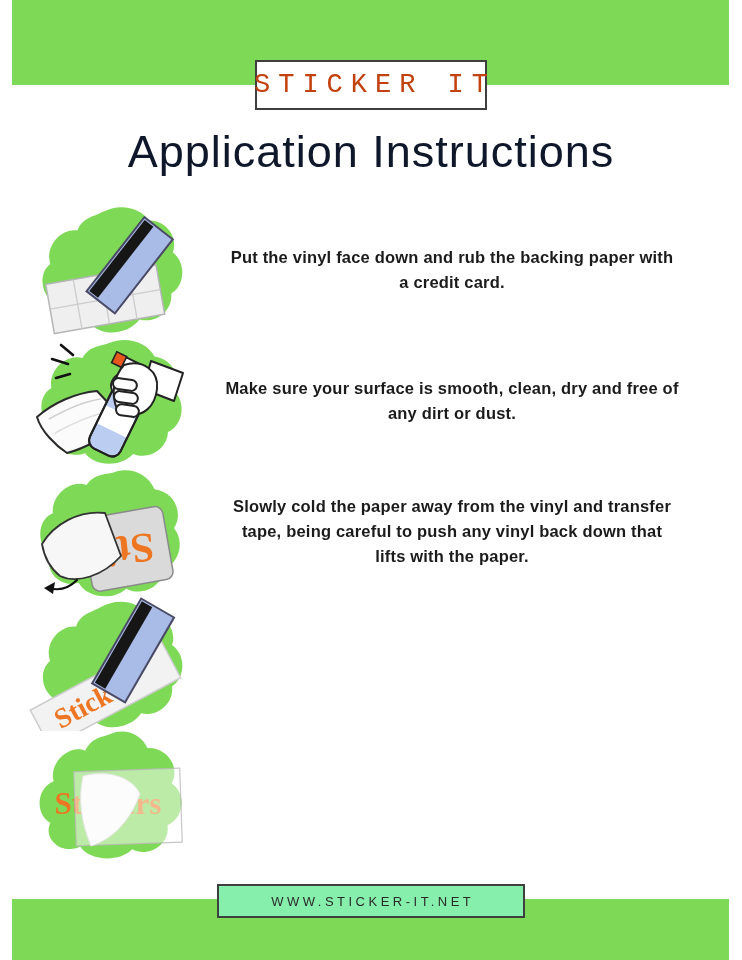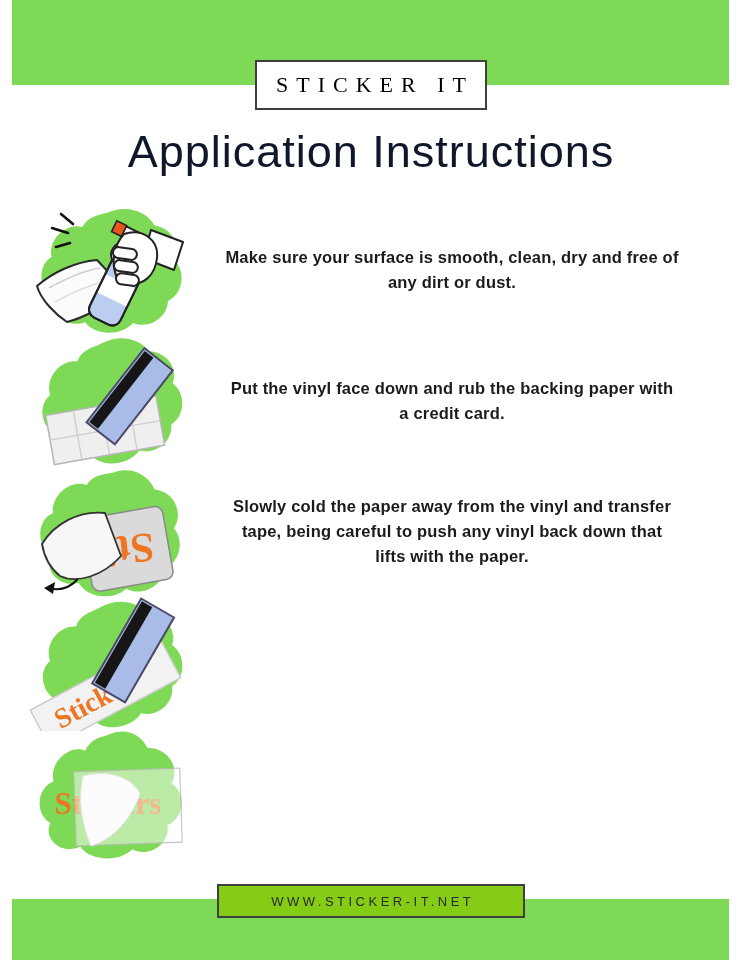--- a/index.html
+++ b/index.html
@@ -9,42 +9,42 @@
   }
   .band-top    { position:absolute; left:12px; top:0;     width:717px; height:85px; background:#7ED957; }
   .band-bottom { position:absolute; left:12px; top:899px; width:717px; height:61px; background:#7ED957; }
 
   .brand-box {
     position:absolute; left:50%; transform:translateX(-50%); top:60px;
     width:232px; height:50px; background:#ffffff; border:2px solid #3f3f3f;
     display:flex; align-items:center; justify-content:center; z-index:3; box-sizing:border-box;
   }
   .brand-text {
-    font-family:Liberation Serif, serif; font-size:22px; font-weight:500;
-    letter-spacing:8px; text-indent:8px; color:#000000; white-space:nowrap;
+    font-family:Liberation Mono, monospace; font-size:27px; font-weight:500;
+    letter-spacing:8px; text-indent:8px; color:#c2410c; white-space:nowrap;
   }
 
   .page-title {
     position:absolute; top:126px; left:0; width:100%; text-align:center;
     font-size:45px; font-weight:400; letter-spacing:1px; color:#0f172a;
   }
 
   .steps { position:absolute; top:204px; left:0; width:742px; }
   .step  { display:flex; align-items:center; height:131px; }
   .step-icon-cell { width:216px; flex:none; display:flex; align-items:center; justify-content:center; }
   .step-text {
     width:472px; text-align:center; white-space:pre-line;
     font-size:16.5px; line-height:25px; font-weight:700; color:#1b1b1b; letter-spacing:0.2px;
   }
   .illus { width:162px; height:136px; display:block; }
   .blob  { fill:#7ED957; }
 
   .footer-box {
     position:absolute; left:50%; transform:translateX(-50%); top:884px;
-    width:308px; height:34px; background:#84cc16; border:2px solid #3f3f3f;
+    width:308px; height:34px; background:#86efac; border:2px solid #3f3f3f;
     display:flex; align-items:center; justify-content:center; z-index:3; box-sizing:border-box;
   }
   .footer-text { font-size:13px; letter-spacing:3.5px; text-indent:3.5px; color:#2a2a2a; white-space:nowrap; }
 
   .illus-serif { font-family:"Liberation Serif", serif; font-weight:bold; }
 </style>
 </head>
 <body>
 
 <div class="page">
@@ -52,20 +52,38 @@
   <div class="band-top"></div>
   <div class="band-bottom"></div>
 
   <div class="brand-box">
     <span class="brand-text">STICKER IT</span>
   </div>
 
   <div class="page-title">Application Instructions</div>
 
   <div class="steps">
+
+    <div class="step">
+      <div class="step-icon-cell">
+        <svg class="illus" viewBox="0 0 162 136">
+          <path class="blob" transform="rotate(-5 81 68)" d="M80,10 C98,2 118,8 126,22 C144,24 154,42 147,56 C160,68 156,90 142,97 C142,114 124,126 108,120 C96,134 70,134 60,121 C42,128 24,114 28,98 C12,90 10,66 24,57 C20,39 38,22 54,26 C60,14 70,14 80,10 Z"></path>
+          <g transform="rotate(-10 80 96)">
+            <rect x="22" y="72" width="112" height="50" fill="#efefef" stroke="#b5b5b5" stroke-width="1.5"></rect>
+            <path d="M50,72 L50,122 M78,72 L78,122 M106,72 L106,122 M22,97 L134,97" stroke="#cccccc" stroke-width="1.3" fill="none"></path>
+          </g>
+          <g transform="rotate(38 98 66)">
+            <rect x="82" y="14" width="36" height="94" fill="#a9bce8" stroke="#4a4a66" stroke-width="2"></rect>
+            <rect x="84" y="16" width="11" height="90" fill="#161616"></rect>
+          </g>
+        </svg>
+      </div>
+      <div class="step-text">Put the vinyl face down and rub the backing paper with
+a credit card.</div>
+    </div>
 
     <div class="step">
       <div class="step-icon-cell">
         <svg class="illus" viewBox="0 0 162 136">
           <path class="blob" transform="rotate(2 81 68)" d="M80,10 C98,2 118,8 126,22 C144,24 154,42 147,56 C160,68 156,90 142,97 C142,114 124,126 108,120 C96,134 70,134 60,121 C42,128 24,114 28,98 C12,90 10,66 24,57 C20,39 38,22 54,26 C60,14 70,14 80,10 Z"></path>
           <g>
             <path d="M10,84 C26,70 48,60 70,58 L98,88 C80,104 56,116 40,120 C28,112 14,98 10,84 Z" fill="#fbfbfb" stroke="#2a2a2a" stroke-width="2" stroke-linejoin="round"></path>
             <path d="M22,86 C40,76 58,68 74,66" fill="none" stroke="#cfcfcf" stroke-width="1.5"></path>
             <path d="M28,100 C46,90 64,82 84,78" fill="none" stroke="#dedede" stroke-width="1.5"></path>
           </g>
@@ -87,38 +105,20 @@
           </g>
           <g stroke="#111111" stroke-width="2.6" stroke-linecap="round">
             <line x1="46" y1="22" x2="34" y2="12"></line>
             <line x1="41" y1="31" x2="25" y2="26"></line>
             <line x1="43" y1="41" x2="29" y2="45"></line>
           </g>
         </svg>
       </div>
       <div class="step-text">Make sure your surface is smooth, clean, dry and free of
 any dirt or dust.</div>
-    </div>
-
-    <div class="step">
-      <div class="step-icon-cell">
-        <svg class="illus" viewBox="0 0 162 136">
-          <path class="blob" transform="rotate(-5 81 68)" d="M80,10 C98,2 118,8 126,22 C144,24 154,42 147,56 C160,68 156,90 142,97 C142,114 124,126 108,120 C96,134 70,134 60,121 C42,128 24,114 28,98 C12,90 10,66 24,57 C20,39 38,22 54,26 C60,14 70,14 80,10 Z"></path>
-          <g transform="rotate(-10 80 96)">
-            <rect x="22" y="72" width="112" height="50" fill="#efefef" stroke="#b5b5b5" stroke-width="1.5"></rect>
-            <path d="M50,72 L50,122 M78,72 L78,122 M106,72 L106,122 M22,97 L134,97" stroke="#cccccc" stroke-width="1.3" fill="none"></path>
-          </g>
-          <g transform="rotate(38 98 66)">
-            <rect x="82" y="14" width="36" height="94" fill="#a9bce8" stroke="#4a4a66" stroke-width="2"></rect>
-            <rect x="84" y="16" width="11" height="90" fill="#161616"></rect>
-          </g>
-        </svg>
-      </div>
-      <div class="step-text">Put the vinyl face down and rub the backing paper with
-a credit card.</div>
     </div>
 
     <div class="step">
       <div class="step-icon-cell">
         <svg class="illus" viewBox="0 0 162 136">
           <path class="blob" transform="rotate(7 81 68)" d="M80,8 C96,0 114,6 122,20 C142,20 154,40 146,56 C160,70 154,92 140,99 C142,116 122,128 106,122 C94,136 68,136 58,122 C40,130 22,114 27,98 C11,90 9,64 24,56 C20,38 38,20 54,24 C60,12 70,12 80,8 Z"></path>
           <g transform="rotate(-10 100 88)">
             <rect x="60" y="48" width="82" height="74" rx="8" fill="#dadada" stroke="#8a8a8a" stroke-width="1.5"></rect>
             <text class="illus-serif" x="103" y="100" text-anchor="middle" font-size="42" fill="#ee7623" transform="rotate(184 103 86)">Sti</text>
           </g>

